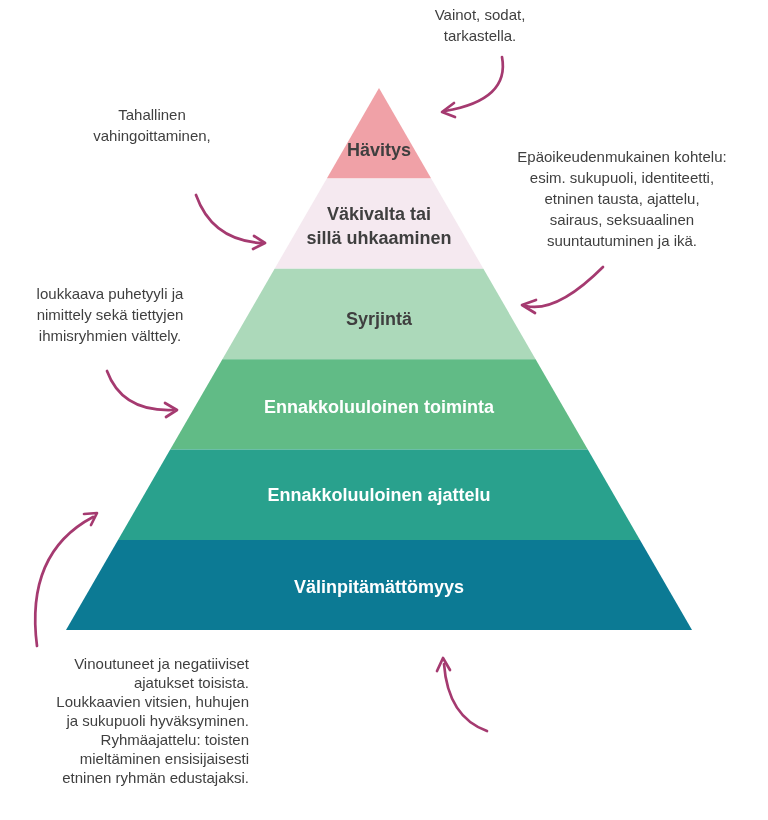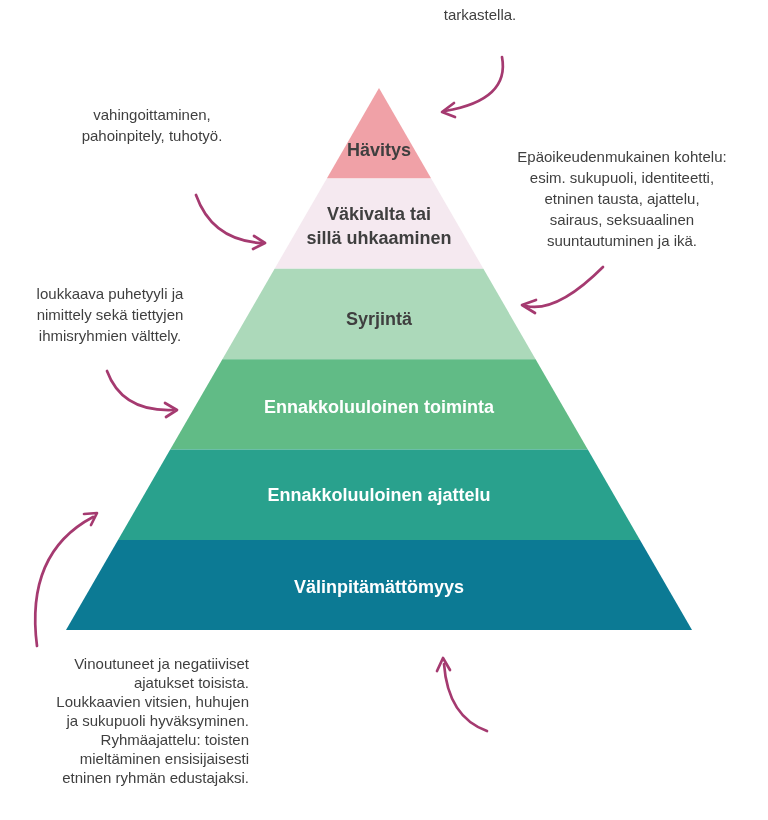--- a/index.html
+++ b/index.html
@@ -77,26 +77,27 @@
         <polyline points="84,514 97,513 91,525"></polyline>
       </g>
       <g>
         <path d="M 487,731 Q 448,717 444,664"></path>
         <polyline points="437,671 443,658 450,670"></polyline>
       </g>
     </g>
   </svg>
 
   <div class="ann" style="left:370px; top:4px; width:220px;">
+    <div>Vainot, sodat,</div>
     <div>tarkastella.</div>
   </div>
 
   <div class="ann" style="left:42px; top:104px; width:220px;">
+    <div>Tahallinen</div>
     <div>vahingoittaminen,</div>
-    <div>pahoinpitely, tuhotyö.</div>
   </div>
 
   <div class="ann" style="left:492px; top:146px; width:260px;">
     <div>Epäoikeudenmukainen kohtelu:</div>
     <div>esim. sukupuoli, identiteetti,</div>
     <div>etninen tausta, ajattelu,</div>
     <div>sairaus, seksuaalinen</div>
     <div>suuntautuminen ja ikä.</div>
   </div>
 

